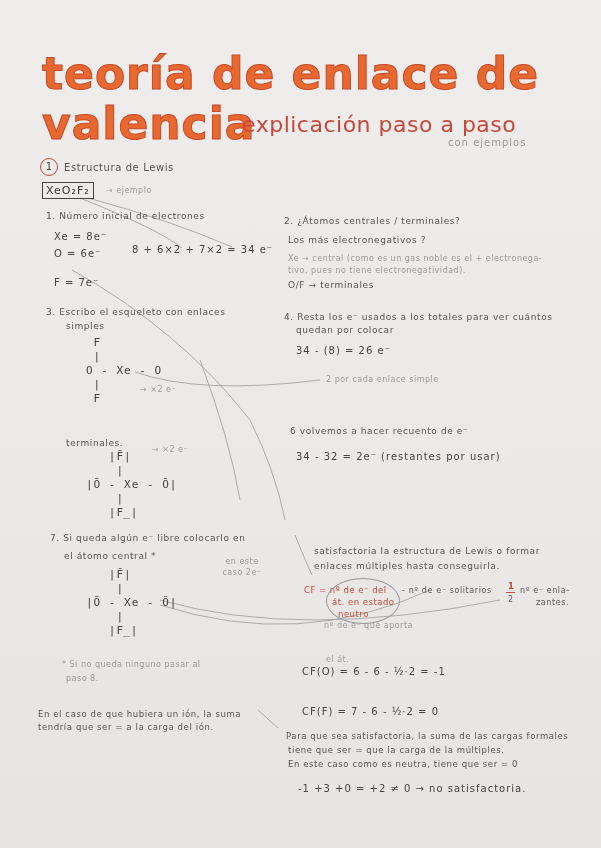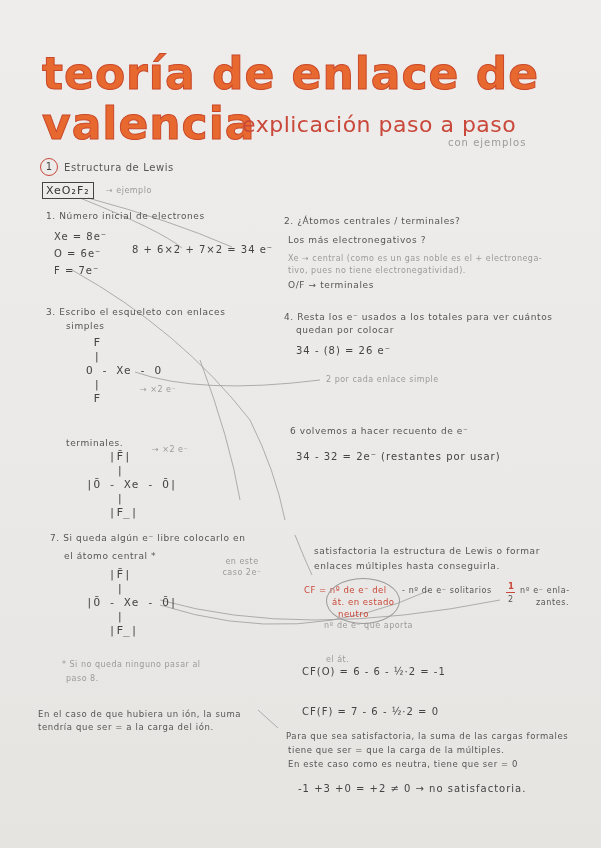--- a/index.html
+++ b/index.html
@@ -61,21 +61,21 @@
   <div class="abs subnote" style="left:448px; top:137px;">con ejemplos</div>
 
   <div class="abs circle-num" style="left:40px; top:158px;">1</div>
   <div class="abs hw" style="left:64px; top:161px; font-size:10px;">Estructura de Lewis</div>
   <div class="abs boxed" style="left:42px; top:182px;">XeO₂F₂</div>
   <div class="abs hw-light" style="left:106px; top:185px;">→ ejemplo</div>
 
   <div class="abs hw" style="left:46px; top:210px;">1. Número inicial de electrones</div>
   <div class="abs math" style="left:54px; top:230px;">Xe = 8e⁻</div>
   <div class="abs math" style="left:54px; top:247px;">O = 6e⁻</div>
-  <div class="abs math" style="left:54px; top:264px;">F = 7e⁻</div>
+  <div class="abs math" style="left:54px; top:276px;">F = 7e⁻</div>
   <div class="abs math" style="left:132px; top:243px;">8 + 6×2 + 7×2 = 34 e⁻</div>
 
   <div class="abs hw" style="left:284px; top:215px;">2. ¿Átomos centrales / terminales?</div>
   <div class="abs hw" style="left:288px; top:234px;">Los más electronegativos ?</div>
   <div class="abs hw-light" style="left:288px; top:253px;">Xe → central (como es un gas noble es el + electronega-</div>
   <div class="abs hw-light" style="left:288px; top:265px;">tivo, pues no tiene electronegatividad).</div>
   <div class="abs hw" style="left:288px; top:279px;">O/F → terminales</div>
 
   <div class="abs hw" style="left:46px; top:306px;">3. Escribo el esqueleto con enlaces</div>
   <div class="abs hw" style="left:66px; top:320px;">simples</div>

